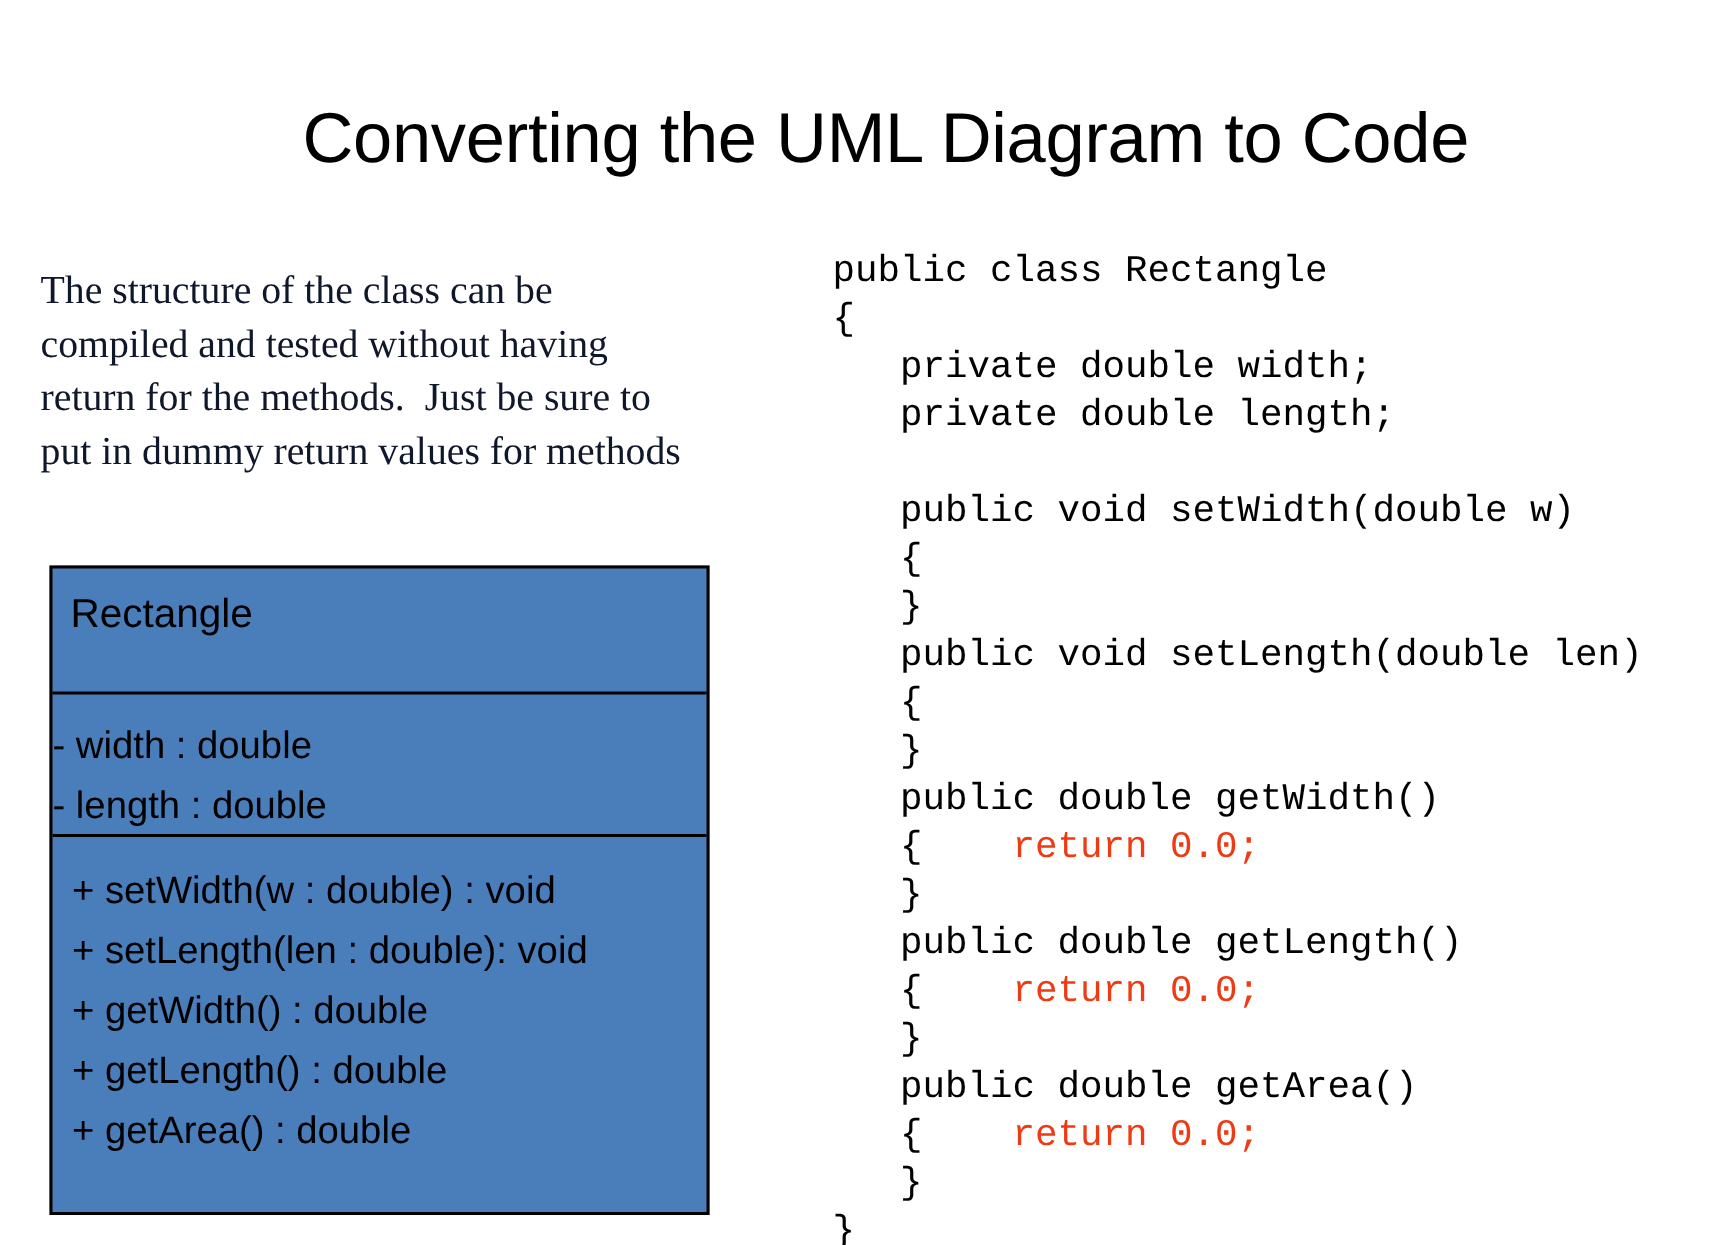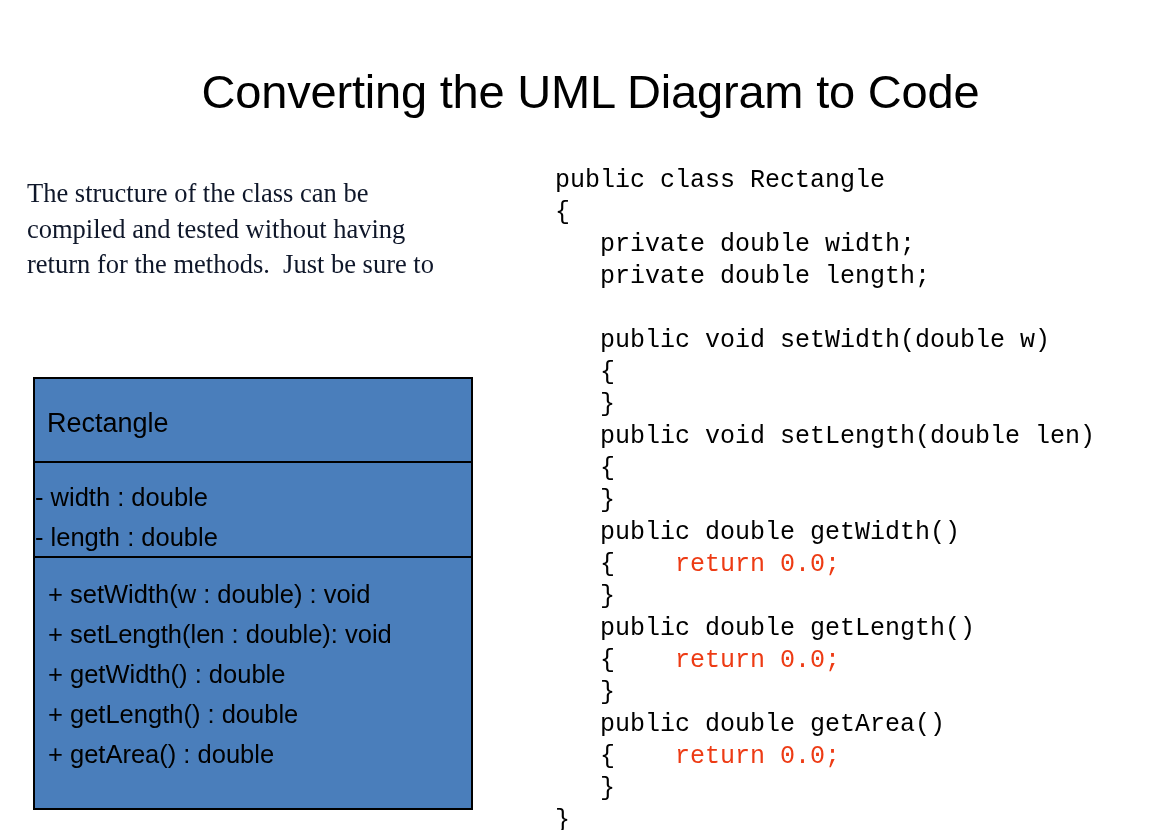--- a/index.html
+++ b/index.html
@@ -59,21 +59,21 @@
   }
   .uml-compartment {
     box-sizing: border-box;
     width: 100%;
     font-family: "Liberation Sans", sans-serif;
     color: #000000;
   }
   #uml-name-compartment {
     height: 84px;
     border-bottom: 2px solid #000000;
-    padding: 26px 0 0 12px;
+    padding: 12px 0 0 12px;
   }
   #uml-name-compartment .uml-line {
     font-size: 27px;
     line-height: 36px;
   }
   #uml-attributes-compartment {
     height: 95px;
     border-bottom: 2px solid #000000;
     padding: 14px 0 0 0;
   }
@@ -104,20 +104,21 @@
 </style>
 </head>
 <body>
 
 <div id="slide-title">Converting the UML Diagram to Code</div>
 
 <div id="note-text">
   <span class="ln">The structure of the class can be</span>
   <span class="ln">compiled and tested without having</span>
   <span class="ln">return for the methods.  Just be sure to</span>
+  <span class="ln">put in dummy return values for methods</span>
 </div>
 
 <div id="uml-class-box">
 
   <div class="uml-compartment" id="uml-name-compartment">
     <span class="uml-line">Rectangle</span>
   </div>
 
   <div class="uml-compartment" id="uml-attributes-compartment">
     <span class="uml-line">- width : double</span>

